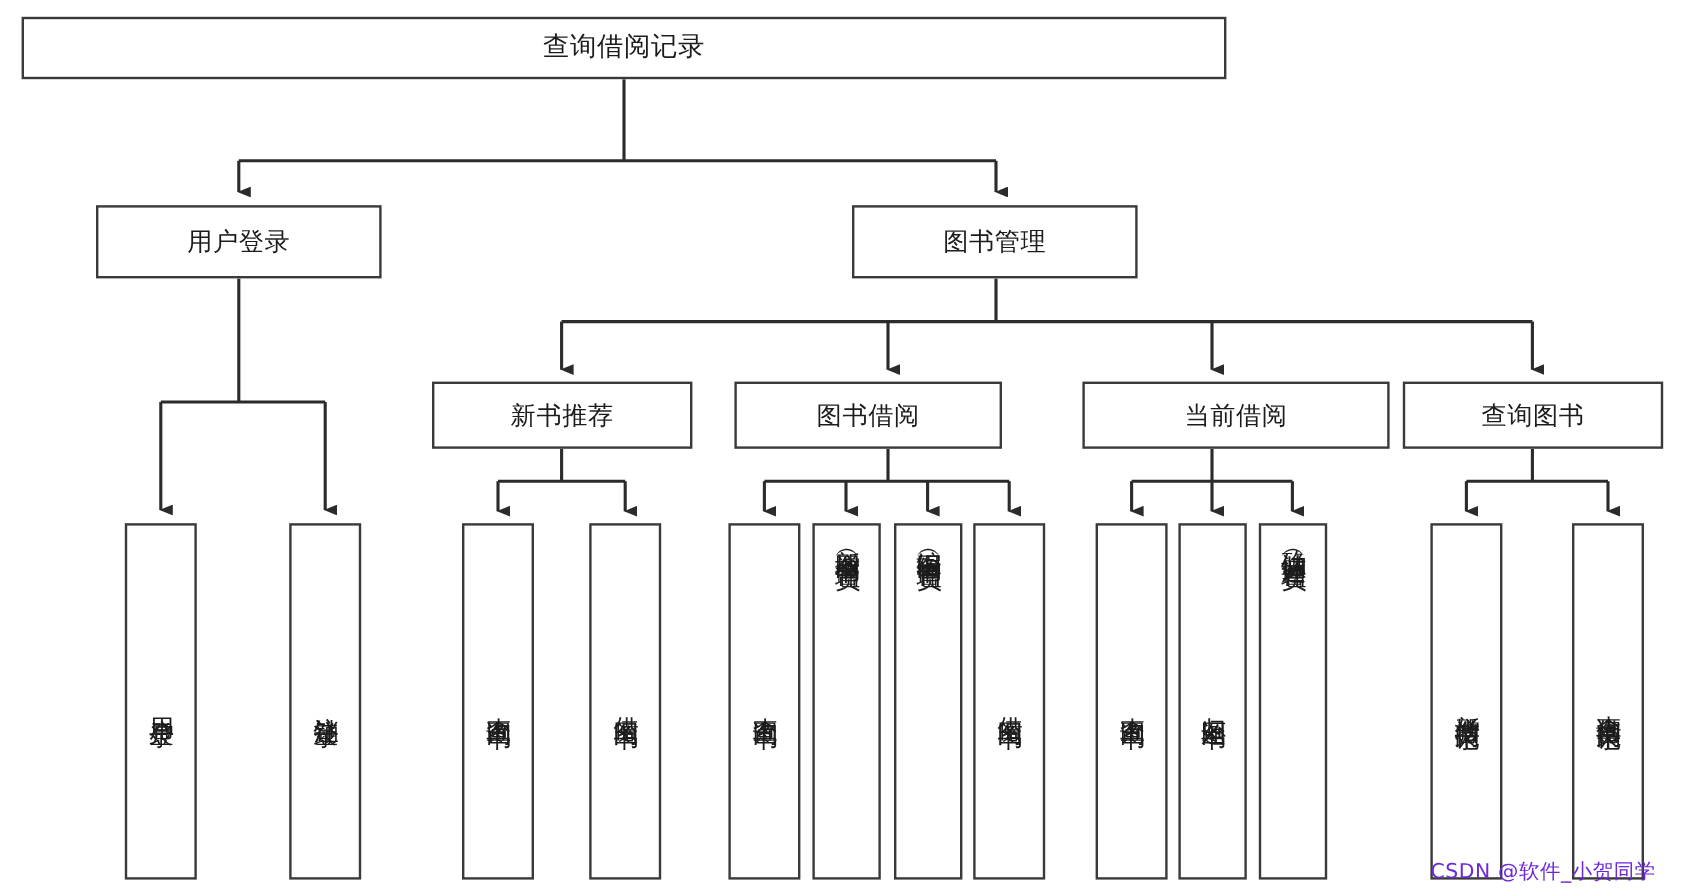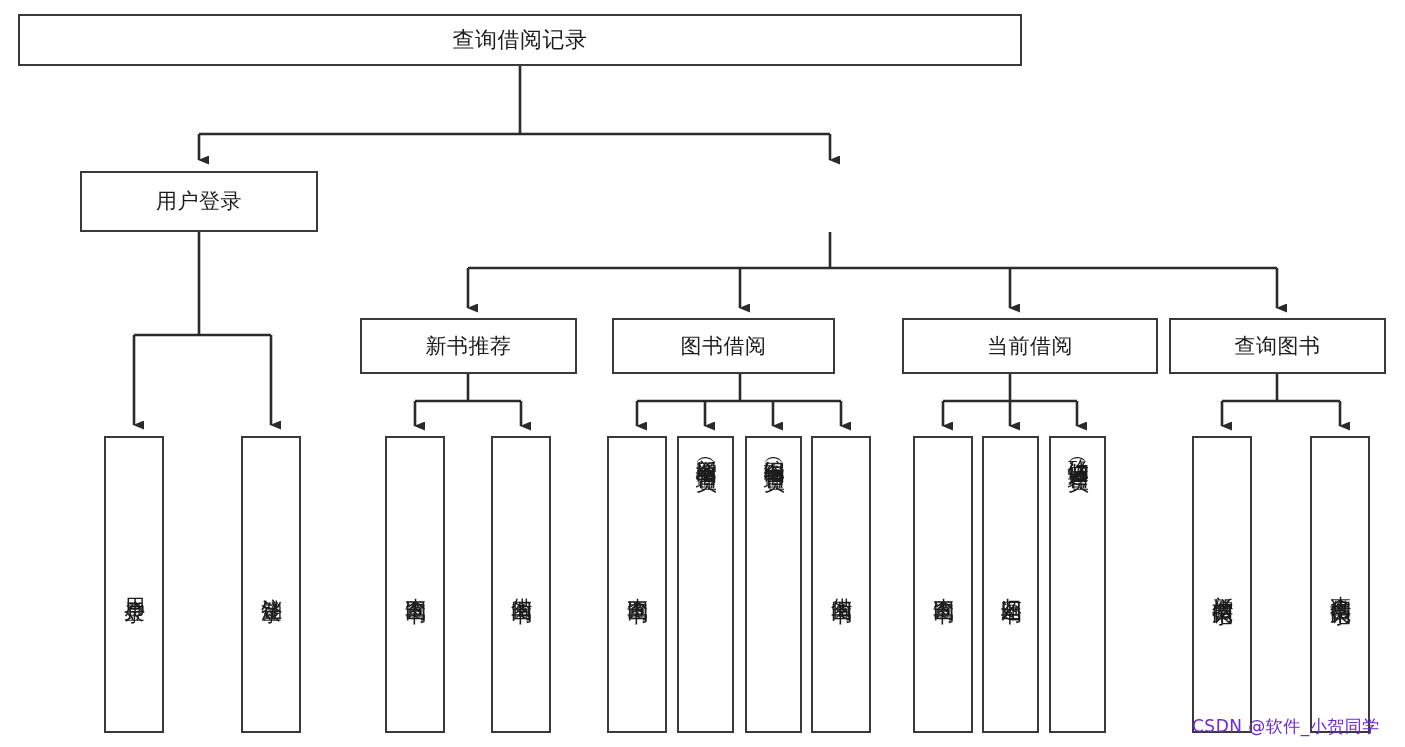--- a/index.html
+++ b/index.html
@@ -130,20 +130,23 @@
   </svg>
 
   <div class="node root" style="left:18px; top:14px; width:1004px; height:52px;">
     <span class="label">查询借阅记录</span>
   </div>
 
   <div class="node level2" style="left:80px; top:171px; width:238px; height:61px;">
     <span class="label">用户登录</span>
   </div>
 
+  <div class="node level2" style="left:710px; top:171px; width:238px; height:61px;">
+    <span class="label">图书管理</span>
+  </div>
 
   <div class="node level3" style="left:360px; top:318px; width:217px; height:56px;align-items:center;">
     <span class="label">新书推荐</span>
   </div>
 
   <div class="node level3" style="left:612px; top:318px; width:223px; height:56px;">
     <span class="label">图书借阅</span>
   </div>
 
   <div class="node level3" style="left:902px; top:318px; width:256px; height:56px;">

